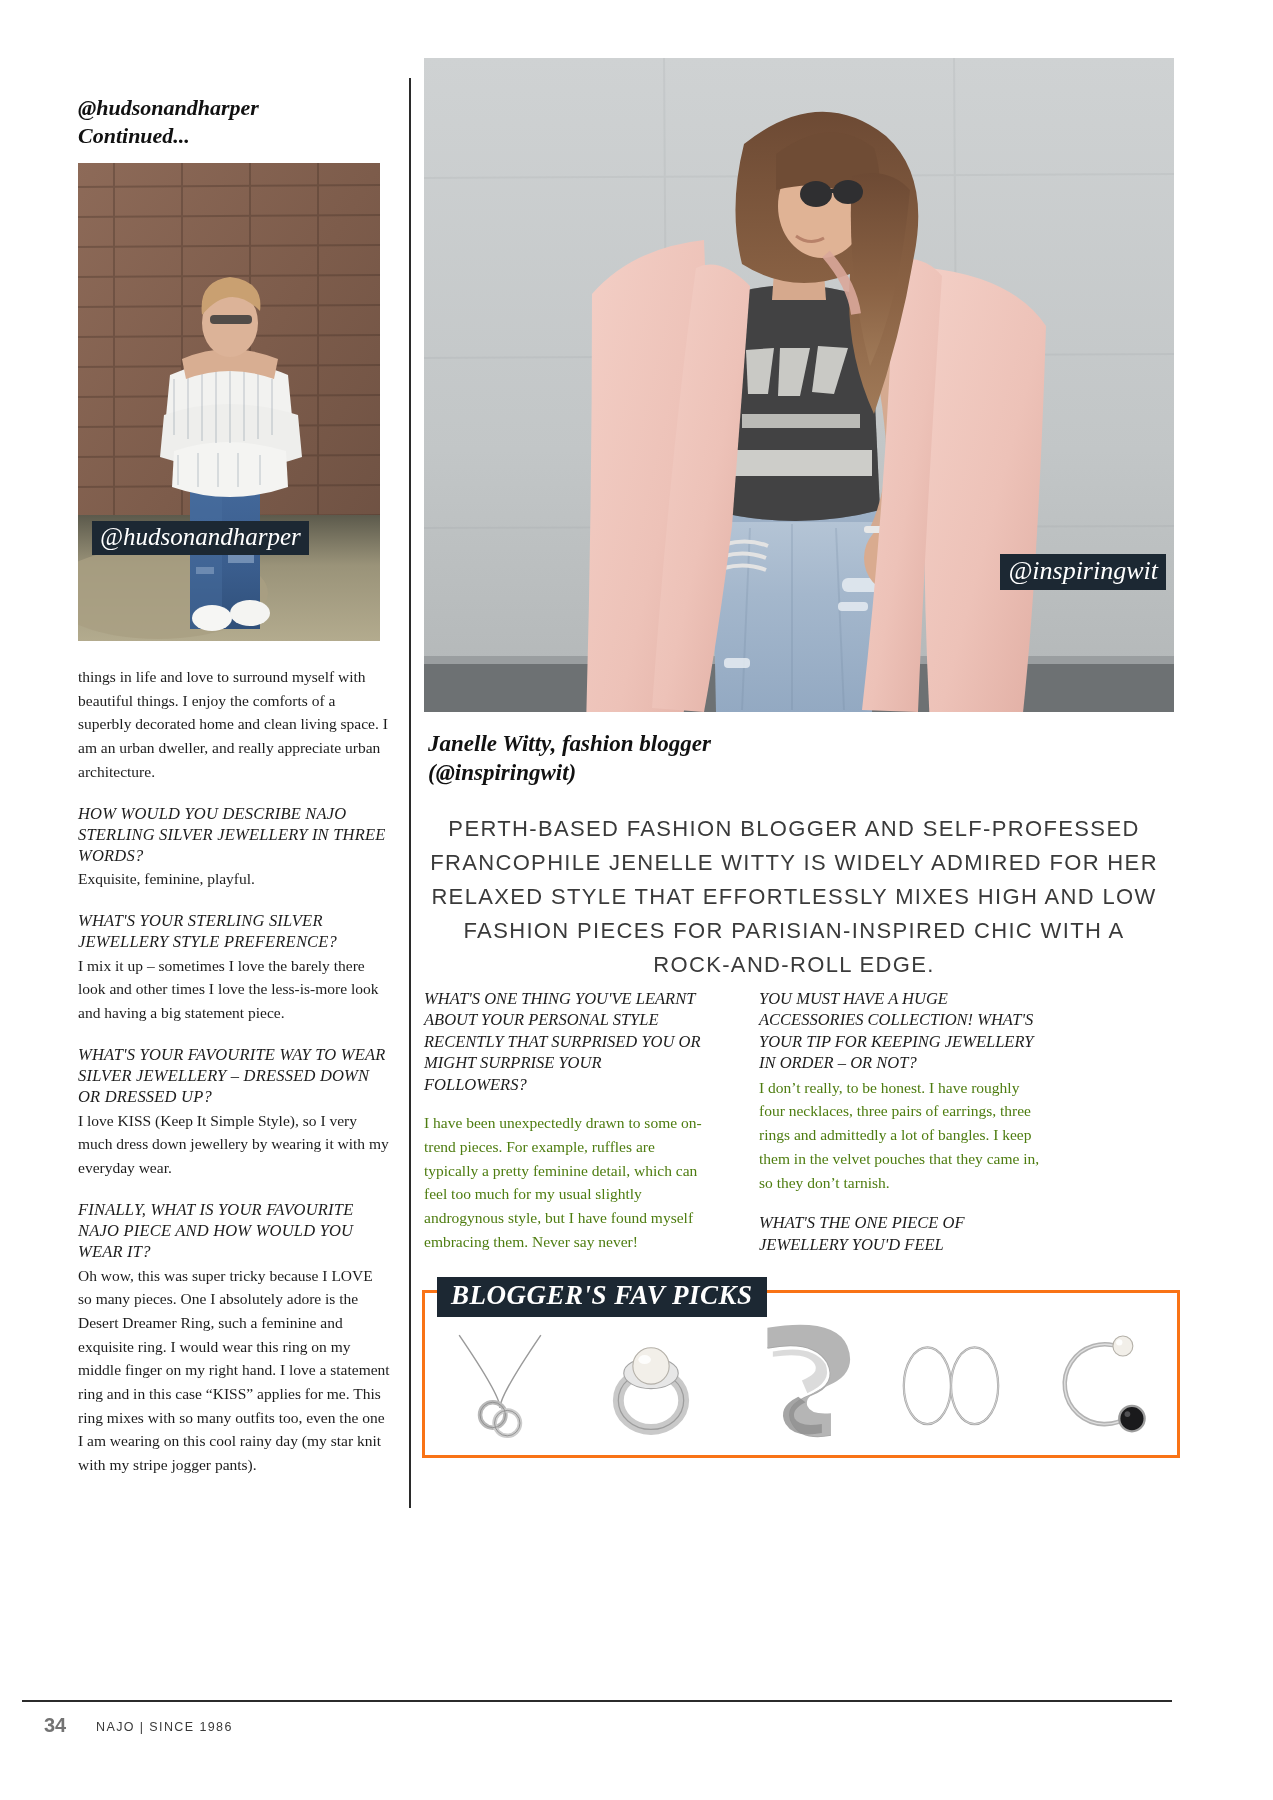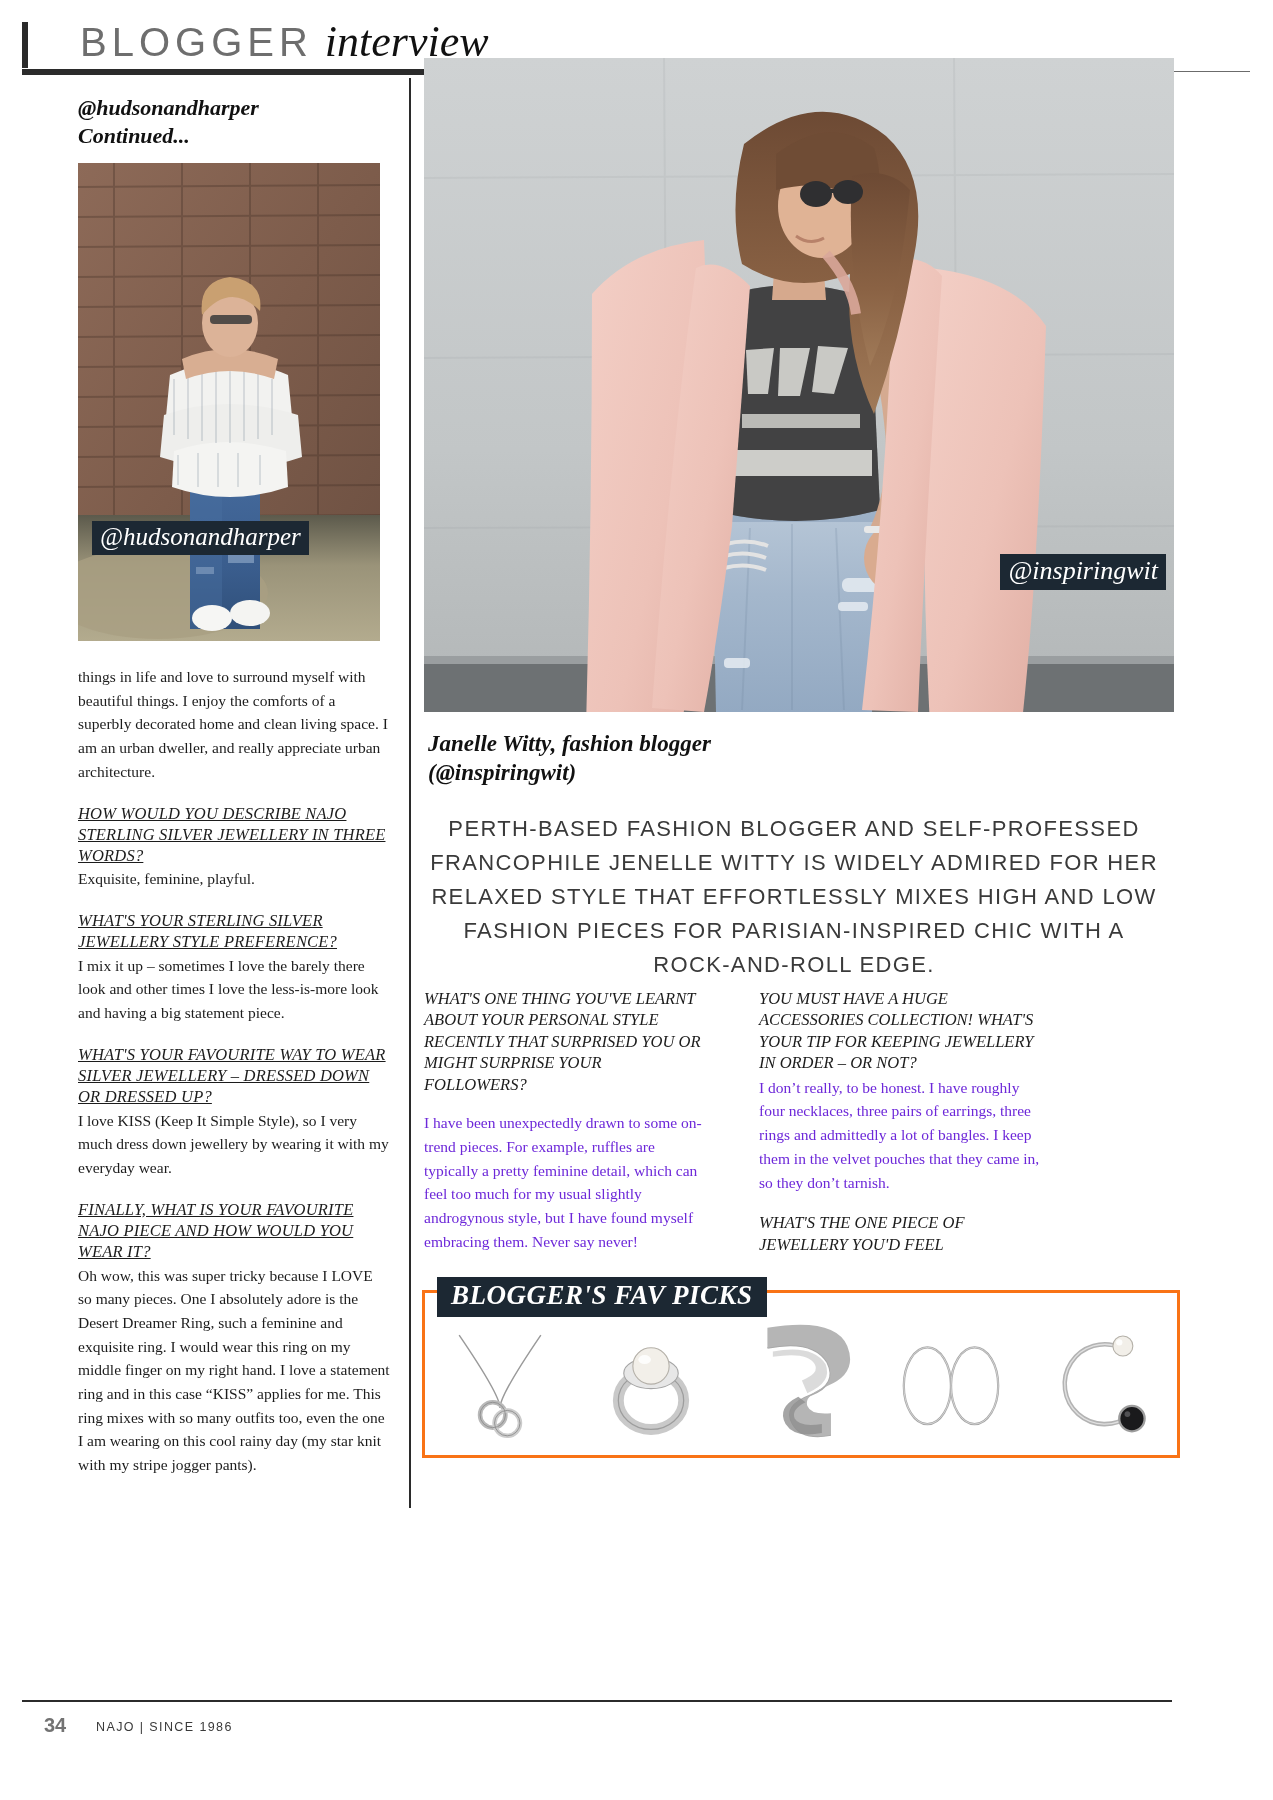--- a/index.html
+++ b/index.html
@@ -89,21 +89,20 @@
     text-align:left;
   }
   .q-txt {
     font-family:"Liberation Serif", serif;
     font-style:italic;
     font-size:16.5px;
     line-height:1.29;
     letter-spacing:0.2px;
     color:#1c1c1c;
     margin:0 0 1px 0;
-    text-decoration:underline;
   }
 
   
   .photo-right {
     position:absolute; left:424px; top:58px;
     width:750px; height:654px;
     overflow:hidden;
     background:#0c4a6e;
   }
   .handle-right { right:8px; bottom:122px; font-size:26px; }
@@ -139,21 +138,21 @@
     font-style:italic;
     font-size:16.5px;
     line-height:1.30;
     color:#1c1c1c;
     margin:0 0 2px 0;
   }
   .qa-a {
     font-family:"Liberation Serif", serif;
     font-size:15.5px;
     line-height:1.53;
-    color:#6d28d9;
+    color:#4d7c0f;
     margin:0 2px 18px 0;
   }
   .qa-gap { height:14px; }
 
   
   .picks-panel {
     position:absolute; left:422px; top:1290px;
     width:752px; height:162px;
     border:3px solid #f97316;
     background:#ffffff;
@@ -189,28 +188,20 @@
     position:absolute; left:96px; top:1720px;
     font-family:"Liberation Sans", sans-serif;
     font-size:12.5px; letter-spacing:1.4px; color:#3a3a3a;
   }
 </style>
 </head>
 <body>
 
 <div class="page">
 
-  <div class="masthead">
-    <div class="mast-rule-left"></div>
-    <div class="mast-title">
-      <span class="mast-word1">BLOGGER</span><span class="mast-word2">interview</span>
-    </div>
-    <div class="mast-bar"></div>
-    <div class="mast-bar-thin"></div>
-  </div>
 
   <div class="col-divider"></div>
 
   <div class="left-col">
     <div class="lede">
       <span>@hudsonandharper</span><br>
       <span>Continued...</span>
     </div>
 
     <div class="photo-left">

